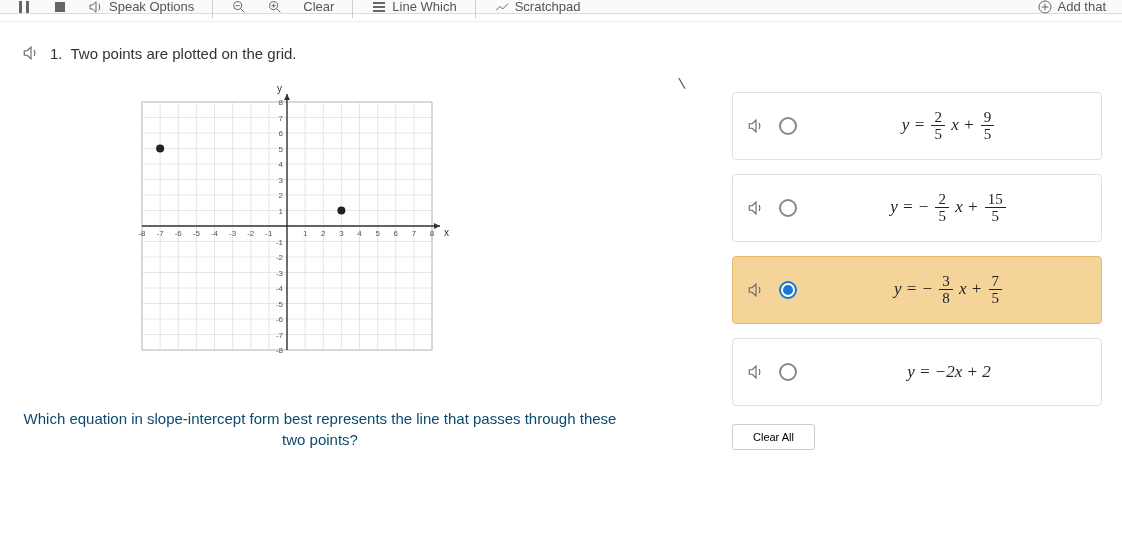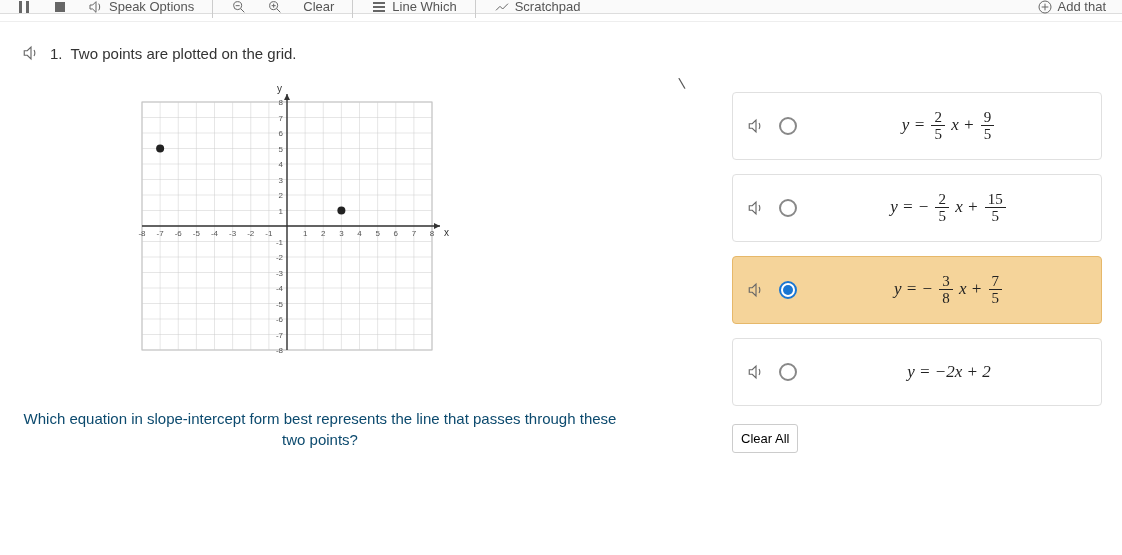--- a/index.html
+++ b/index.html
@@ -21,21 +21,21 @@
 .answer.selected { background: #f5d49a; border-color: #e6b86a; }
 .speak-btn { width: 22px; height: 22px; display: flex; align-items: center; justify-content: center; cursor: pointer; flex-shrink: 0; }
 .radio { width: 18px; height: 18px; border: 2px solid #888; border-radius: 50%; display: flex; align-items: center; justify-content: center; flex-shrink: 0; cursor: pointer; background: #fff; }
 .radio.checked::after { content: ""; width: 10px; height: 10px; background: #1976d2; border-radius: 50%; }
 .radio.checked { border-color: #1976d2; }
 .eq { font-family: 'Times New Roman', serif; font-size: 17px; color: #222; flex: 1; text-align: center; font-style: italic; }
 .frac { display: inline-block; text-align: center; vertical-align: middle; margin: 0 2px; font-style: normal; }
 .frac .top { display: block; border-bottom: 1px solid #222; padding: 0 3px; line-height: 1; font-size: 15px; }
 .frac .bot { display: block; padding: 0 3px; line-height: 1.1; font-size: 15px; }
 .clear-wrap { margin-top: 4px; }
-.clear-btn { border: 1px solid #ccc; background: #fff; padding: 6px 8px; font-size: 13px; border-radius: 3px; cursor: pointer; }
+.clear-btn { border: 1px solid #ccc; background: #fff; padding: 6px 20px; font-size: 11px; border-radius: 3px; cursor: pointer; }
 .scribble { position: absolute; top: 75px; left: 680px; font-size: 16px; color: #555; transform: rotate(-15deg); }
 </style>
 </head>
 <body>
 
 <div class="toolbar">
   <span class="tool-item">
     <svg class="icon-svg" viewBox="0 0 16 16">
         <rect x="3" y="2" width="3" height="12" fill="#666"></rect>
         <rect x="10" y="2" width="3" height="12" fill="#666"></rect>

